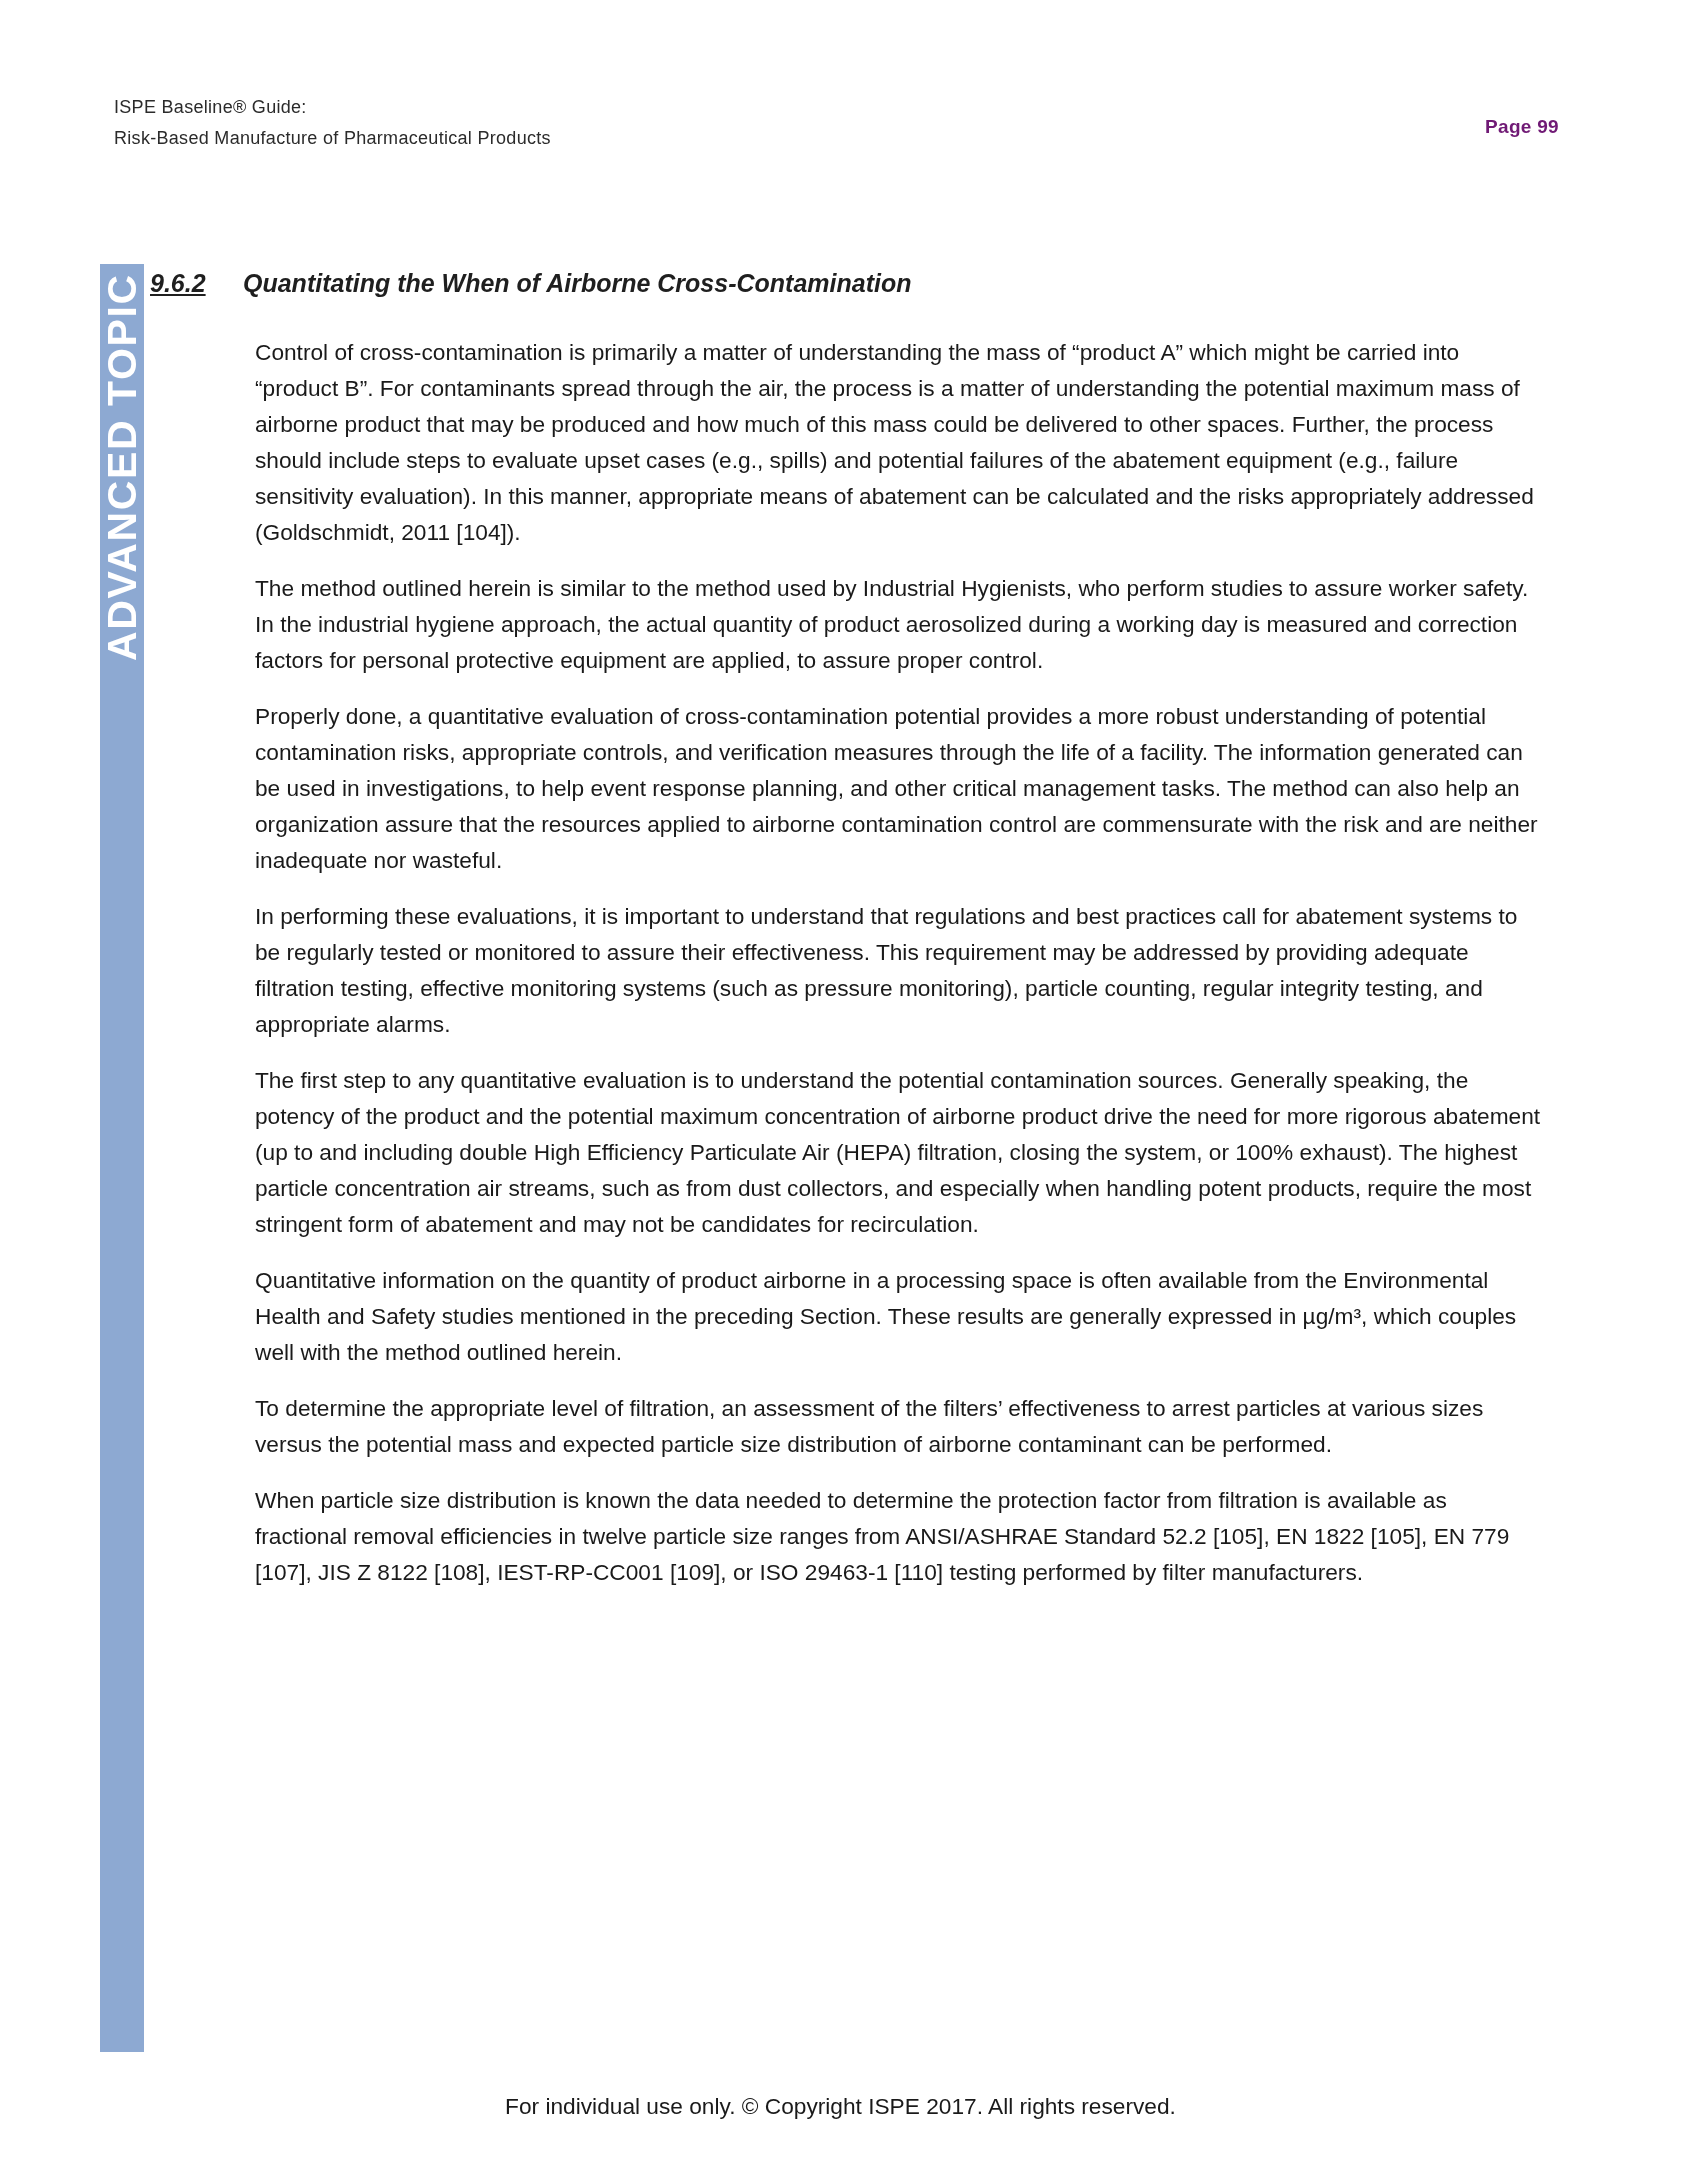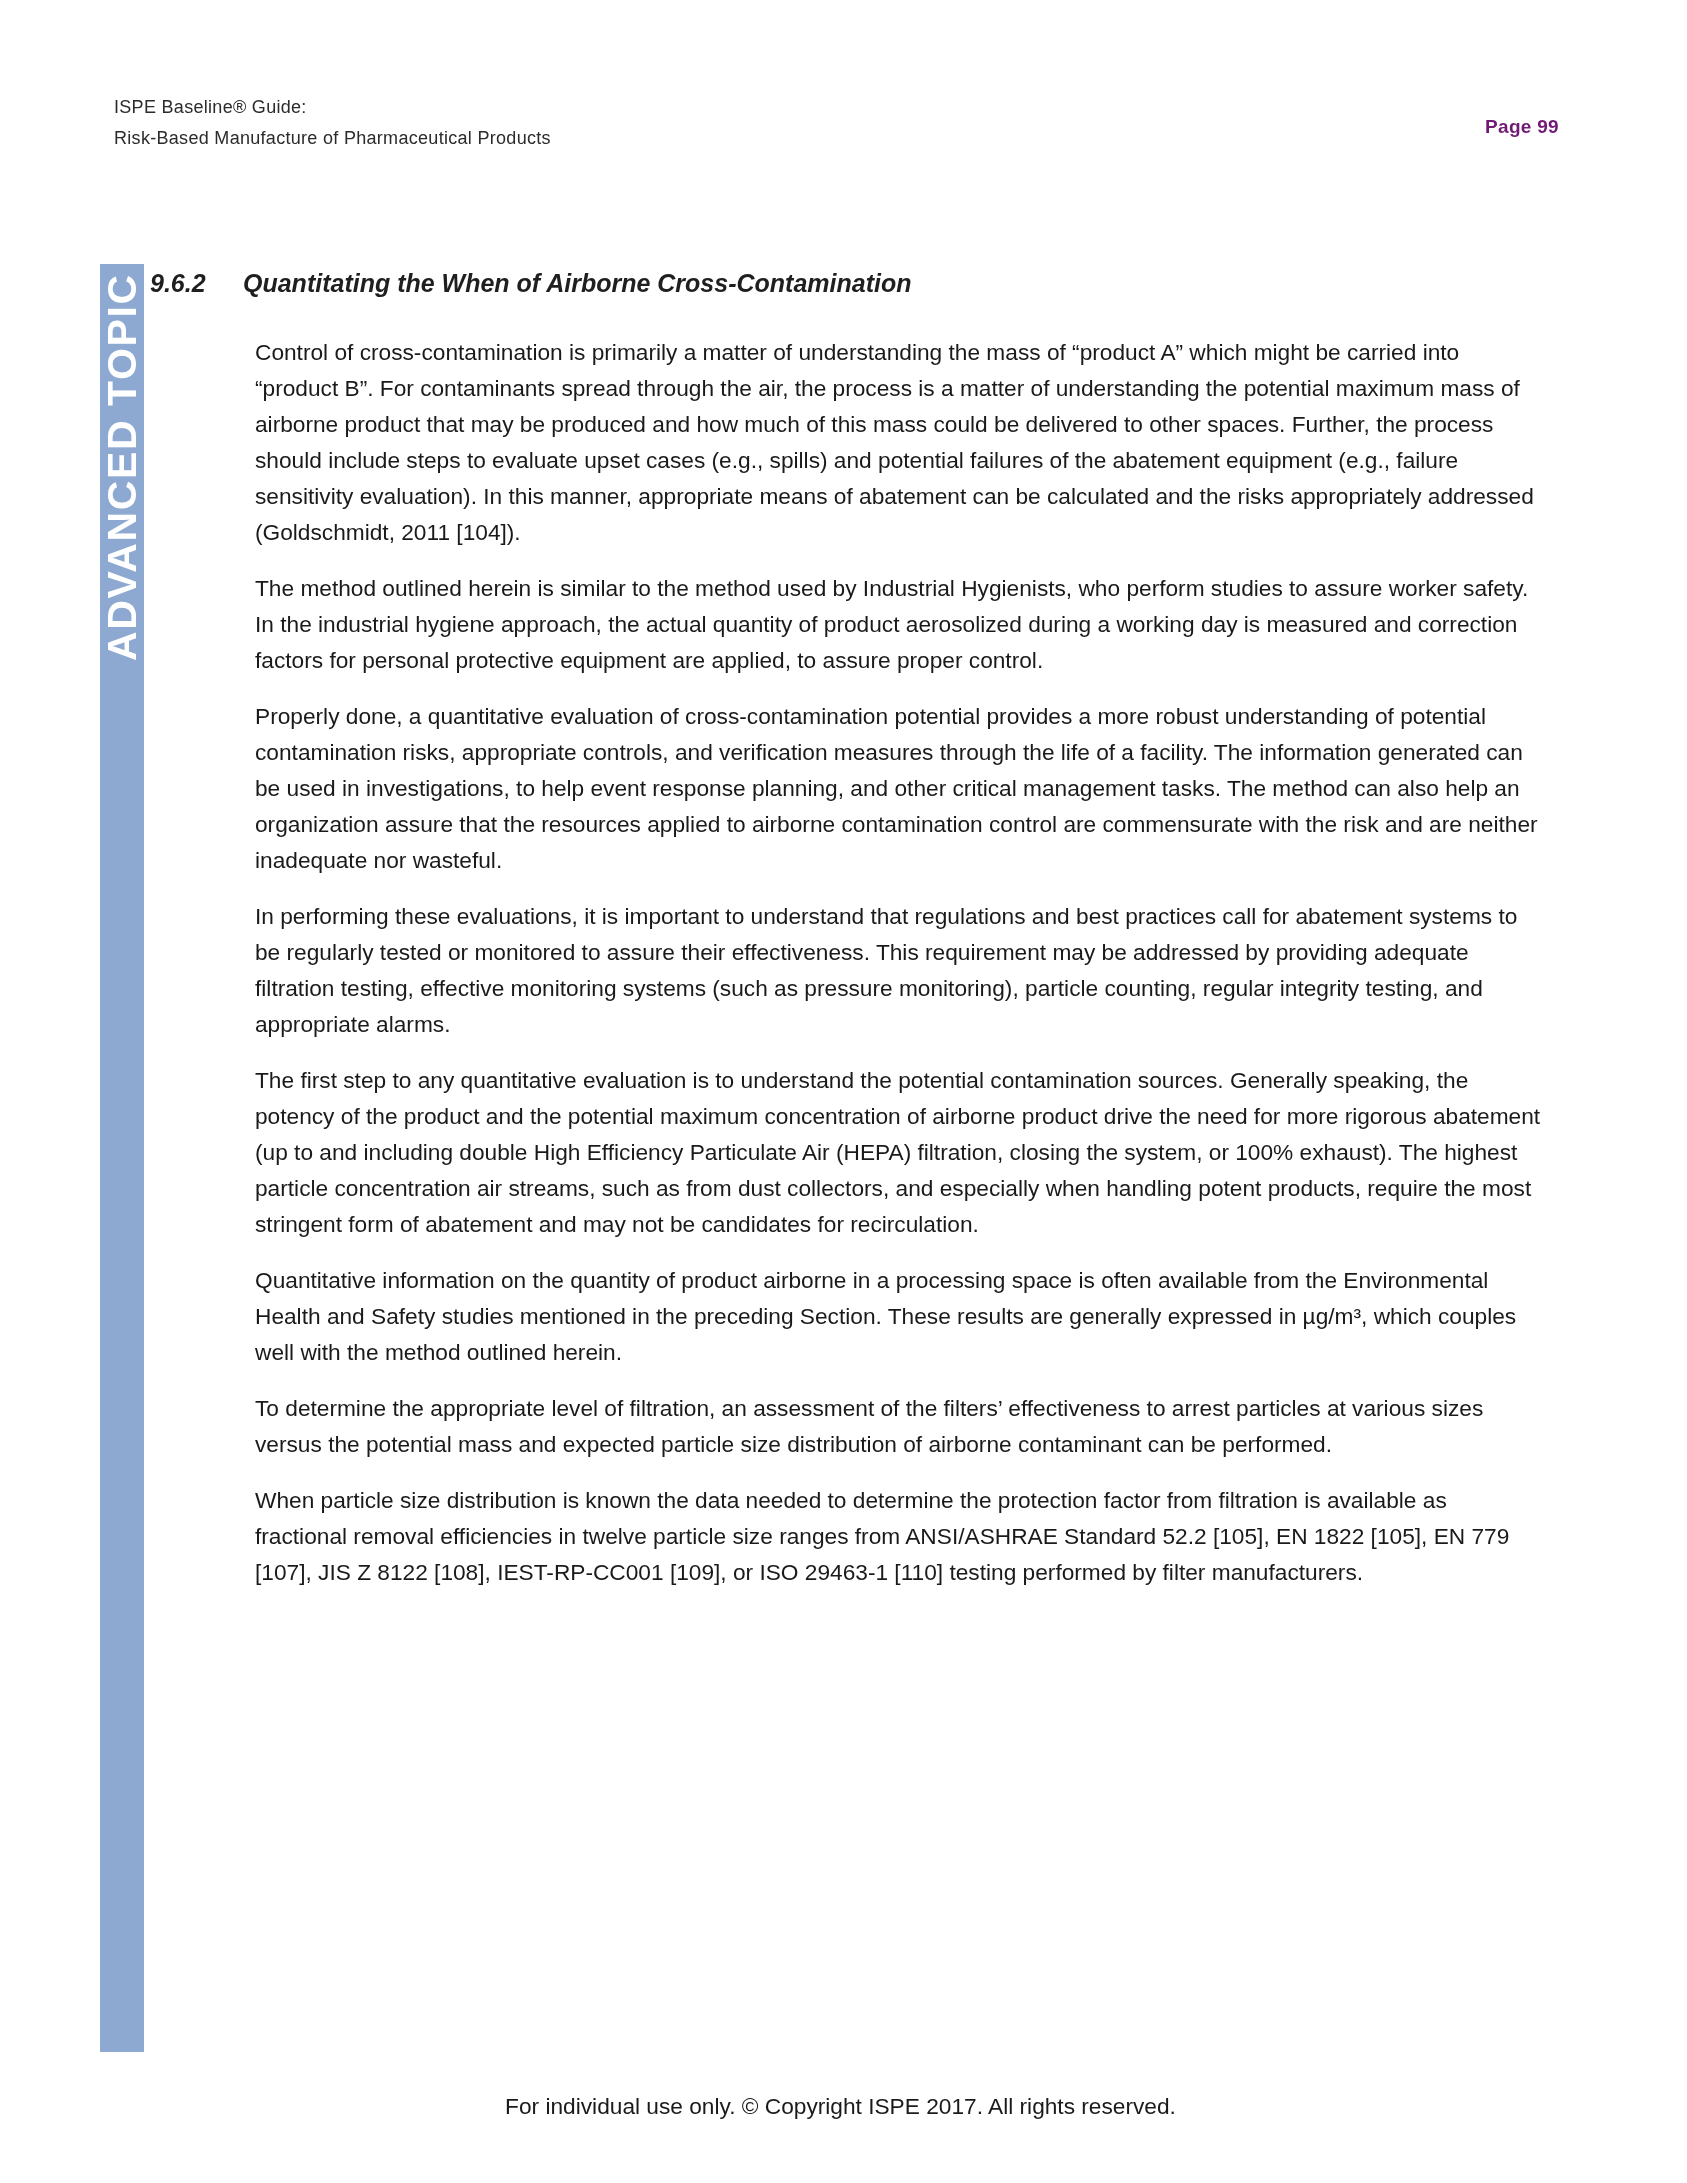--- a/index.html
+++ b/index.html
@@ -66,21 +66,21 @@
     position: absolute;
     top: 269px;
     left: 150px;
     right: 140px;
     font-size: 25px;
     font-weight: bold;
     font-style: italic;
     color: #1f1f1f;
     white-space: nowrap;
   }
-  .section-number { position: absolute; left: 0; top: 0; }
+  .section-number { position: absolute; left: 0; top: 0; text-decoration: underline; }
   .section-title  { position: absolute; left: 93px; top: 0; }
 
   
   .body-copy {
     position: absolute;
     left: 243px;
     top: 334px;
     width: 1300px;
     font-size: 22.7px;
     line-height: 36px;

